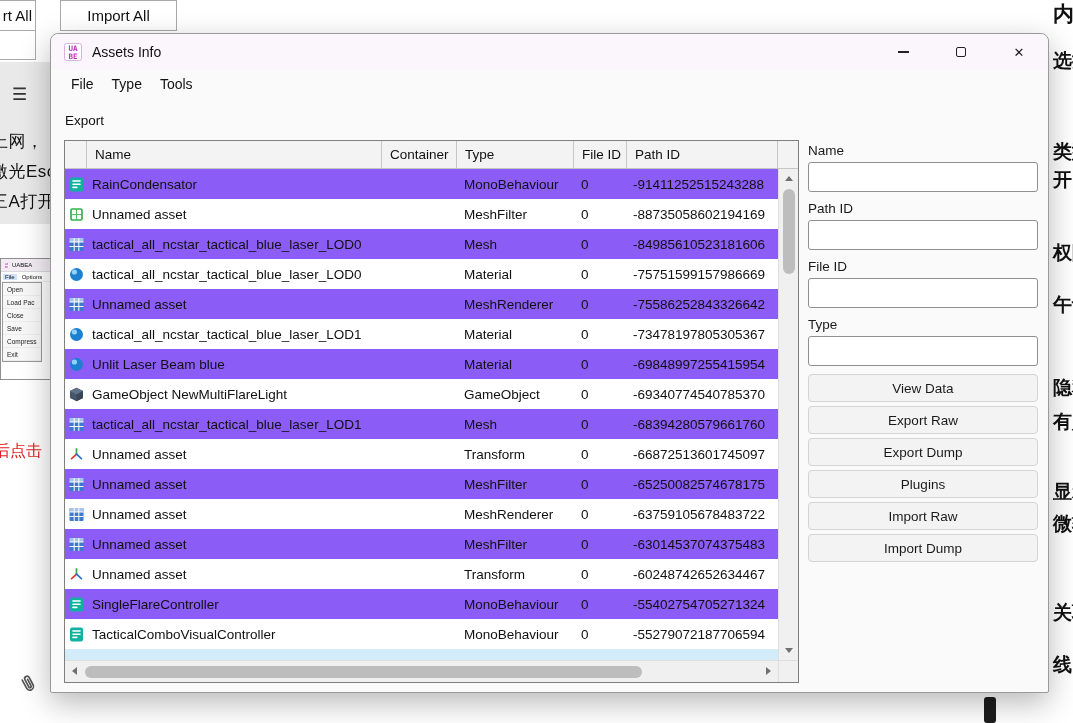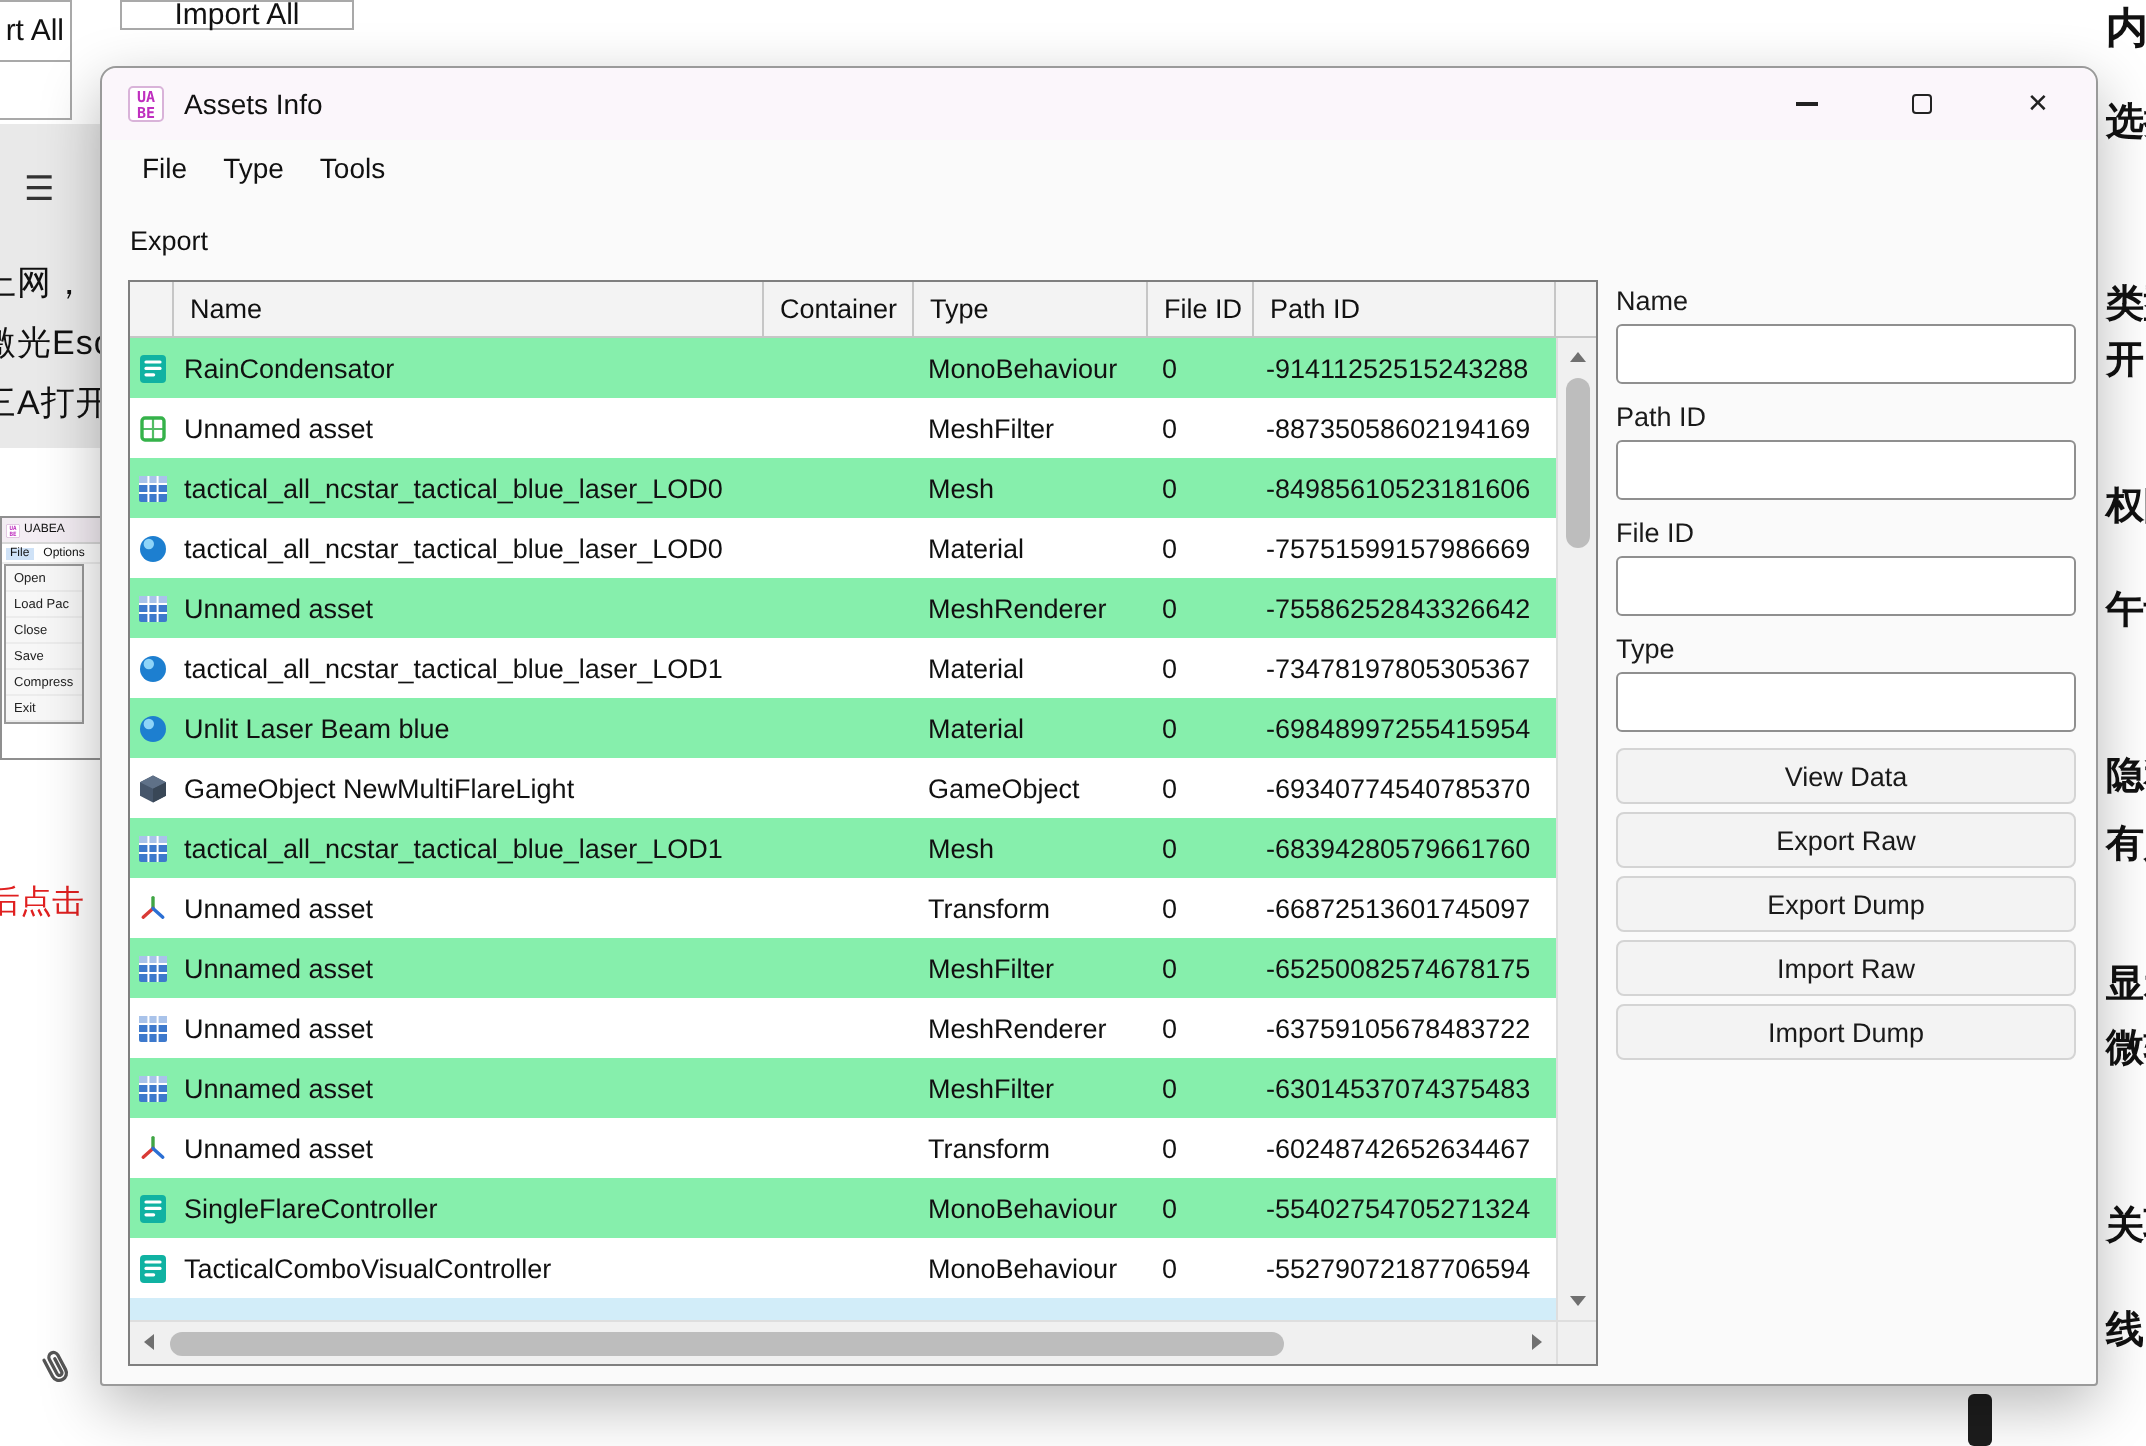--- a/index.html
+++ b/index.html
@@ -2,21 +2,21 @@
 <html><head>
 <meta charset="utf-8">
 <style>
   *{margin:0;padding:0;box-sizing:border-box}
   html,body{width:1073px;height:723px}
   body{position:relative;overflow:hidden;background:#fff;font-family:"Liberation Sans",sans-serif;color:#111}
 
   
   .bg-btn{position:absolute;border:1px solid #a9a9a9;background:#fff;font-size:15px;display:flex;align-items:center;justify-content:center;white-space:nowrap}
   .bg-btn-cut{left:-45px;top:0;width:81px;height:31px;justify-content:flex-end;padding-right:3px}
-  .bg-btn-import{left:60px;top:0;width:117px;height:15px}
+  .bg-btn-import{left:60px;top:0;width:117px;height:31px}
   .bg-box2{position:absolute;left:-45px;top:30px;width:81px;height:30px;border:1px solid #a9a9a9;background:#fff}
   .bg-gray{position:absolute;left:0;top:62px;width:106px;height:162px;background:#e9e9e9}
   .hamburger{position:absolute;left:12px;top:84px;font-size:17px;color:#333}
   .hamburger::before{content:"☰"}
   .left-text{position:absolute;left:-9px;font-size:17px;letter-spacing:.5px;white-space:nowrap}
   .t1{top:130px}.t2{top:160px}.t3{top:190px}
   .red-note{position:absolute;left:-6px;top:441px;font-size:16px;color:#e02020;white-space:nowrap}
   .paperclip{position:absolute;left:18px;top:672px;transform:rotate(-28deg)}
   .right-col{position:absolute;left:1053px;top:0;width:80px;height:723px}
   .right-text{position:absolute;left:0;font-size:19px;font-weight:bold;white-space:nowrap}
@@ -54,21 +54,21 @@
   .th-icon{width:22px;padding-left:0}
   .th-name{width:295px}
   .th-container{width:75px}
   .th-type{width:117px}
   .th-fileid{width:53px}
   .th-pathid{flex:1}
   .th-spacer{width:20px;border-right:none}
   .tbody{flex:1;display:flex;min-height:0}
   .rows{flex:1;overflow:hidden}
   .tr{display:flex;height:30px;align-items:center;font-size:13.5px;white-space:nowrap}
-  .tr.alt{background:#86efac}
+  .tr.alt{background:#8b5cf6}
   .td{overflow:hidden}
   .c-icon{width:22px;display:flex;justify-content:center;align-items:center;flex:none}
   .row-icon{width:15px;height:15px;display:block}
   .row-icon svg{width:100%;height:100%;display:block}
   .c-name{width:295px;padding-left:5px;flex:none}
   .c-container{width:75px;padding-left:7px;flex:none}
   .c-type{width:117px;padding-left:7px;flex:none}
   .c-fileid{width:53px;padding-left:7px;flex:none}
   .c-pathid{flex:1;padding-left:6px}
   .partial-row{height:30px;background:#d2edf9}
@@ -486,17 +486,18 @@
       <div class="corner"></div>
     </div>
   </div>
 
   <div class="panel">
     <div><div class="field-label">Name</div><input class="field-input" style=""><div class="field-label">Path ID</div><input class="field-input" style=""><div class="field-label">File ID</div><input class="field-input" style=""><div class="field-label">Type</div><input class="field-input" style=""></div>
     <div class="btn-stack">
         <button class="panel-btn">View Data</button>
         <button class="panel-btn">Export Raw</button>
         <button class="panel-btn">Export Dump</button>
+        <button class="panel-btn">Plugins</button>
         <button class="panel-btn">Import Raw</button>
         <button class="panel-btn">Import Dump</button>
       </div>
   </div>
 </div>
 
 </body></html>

